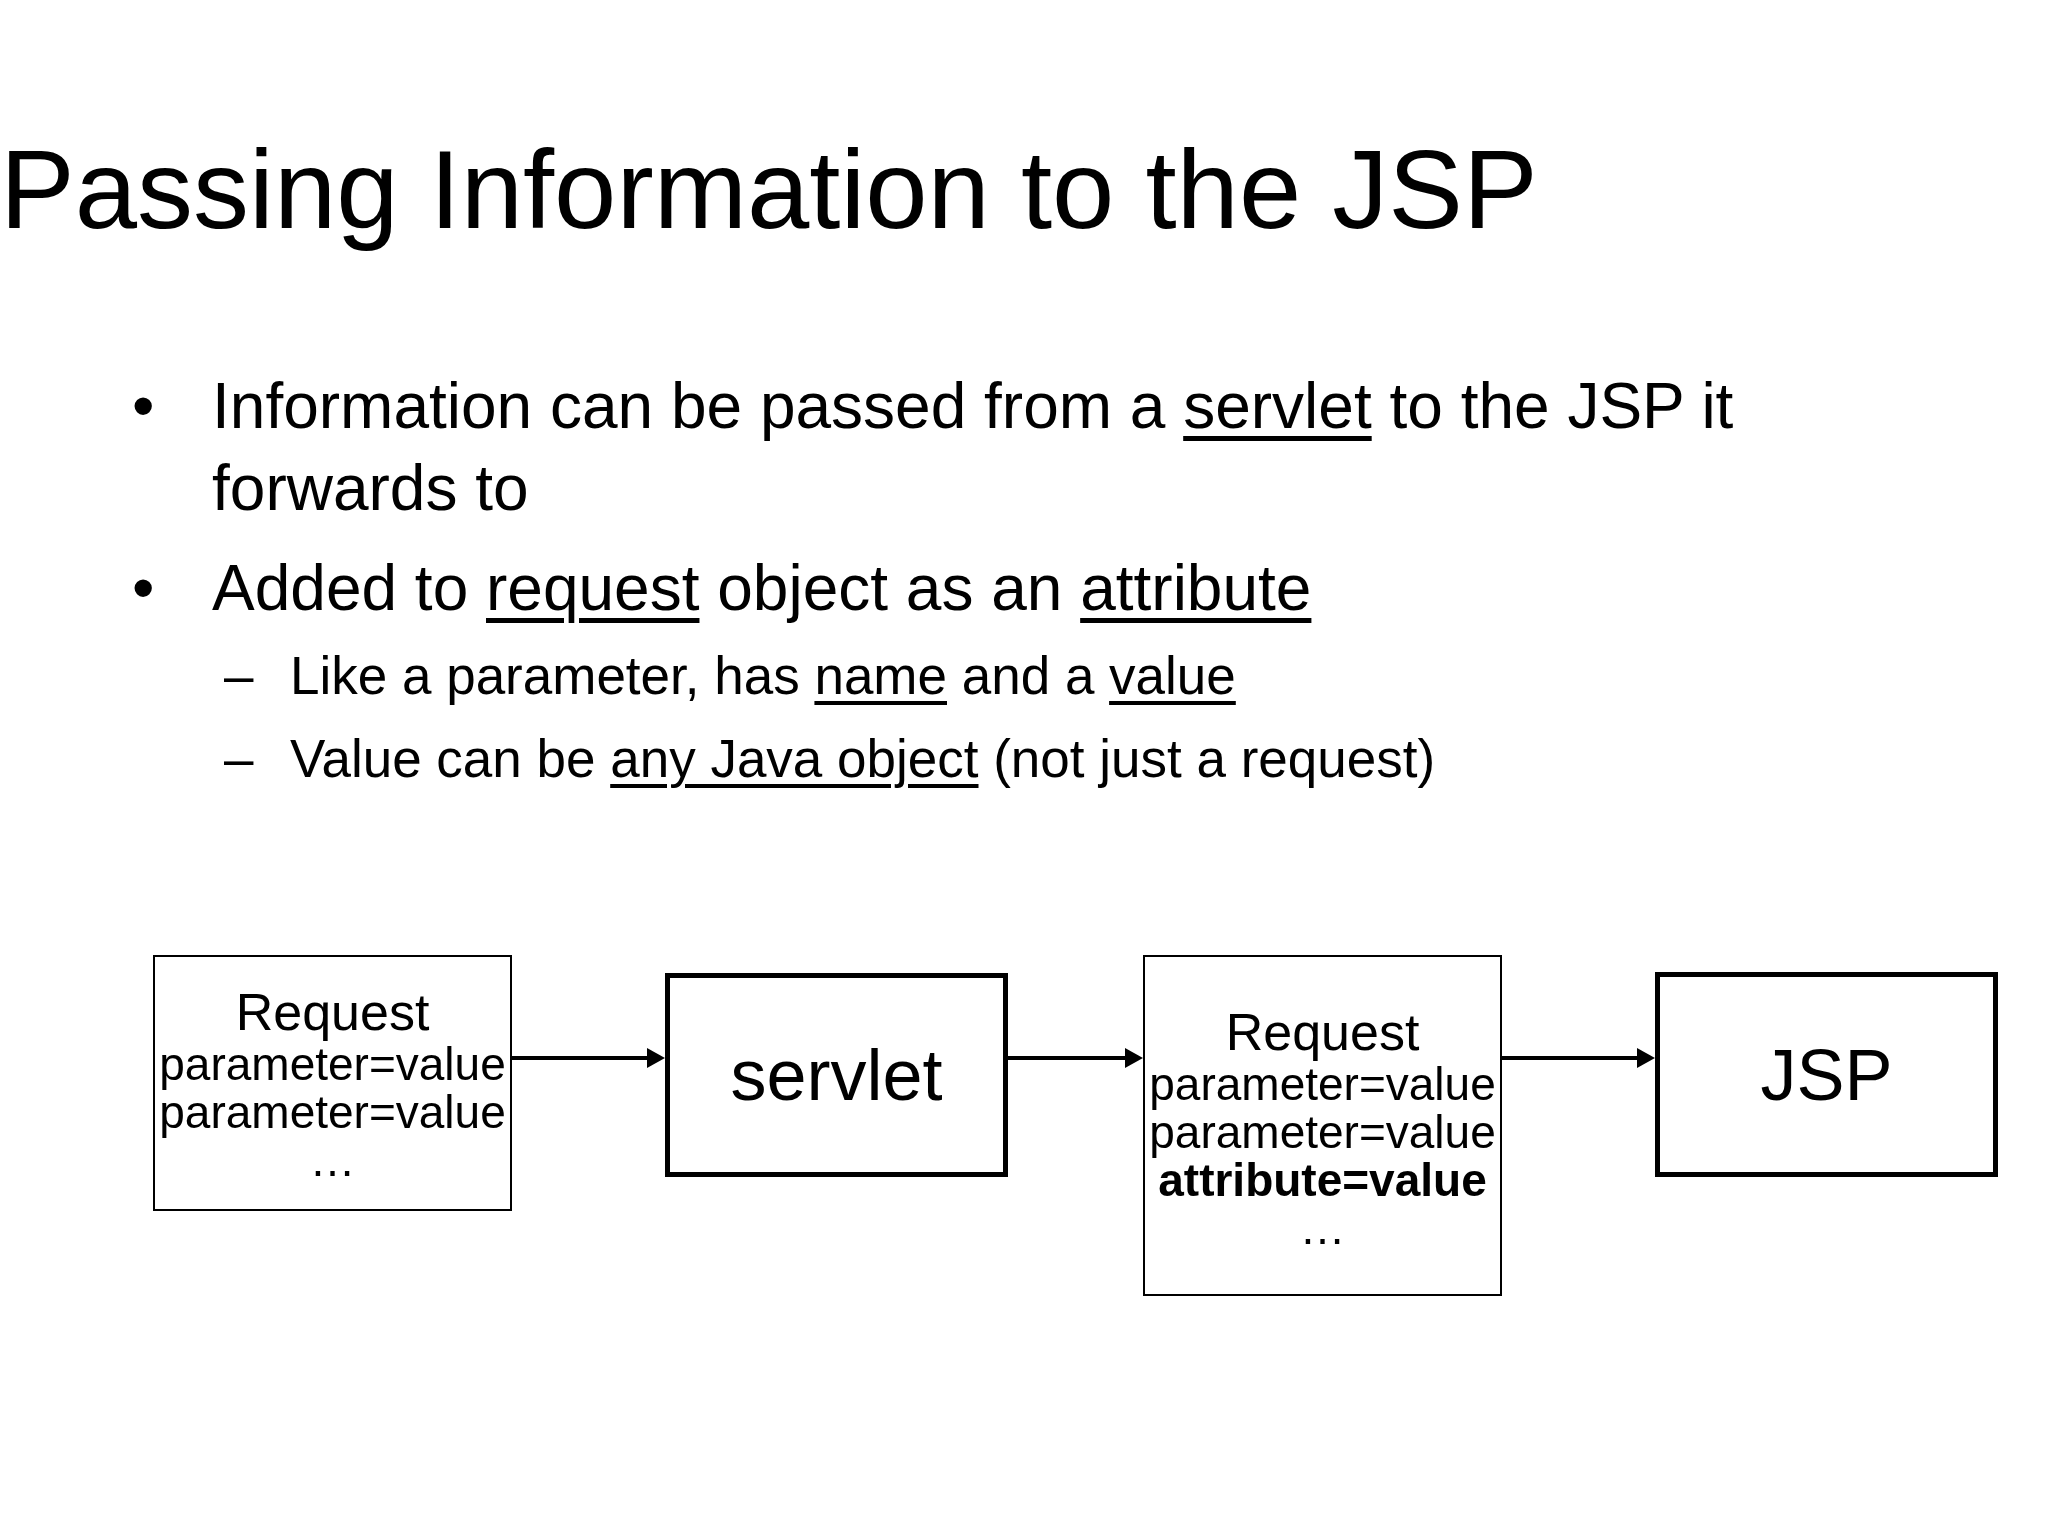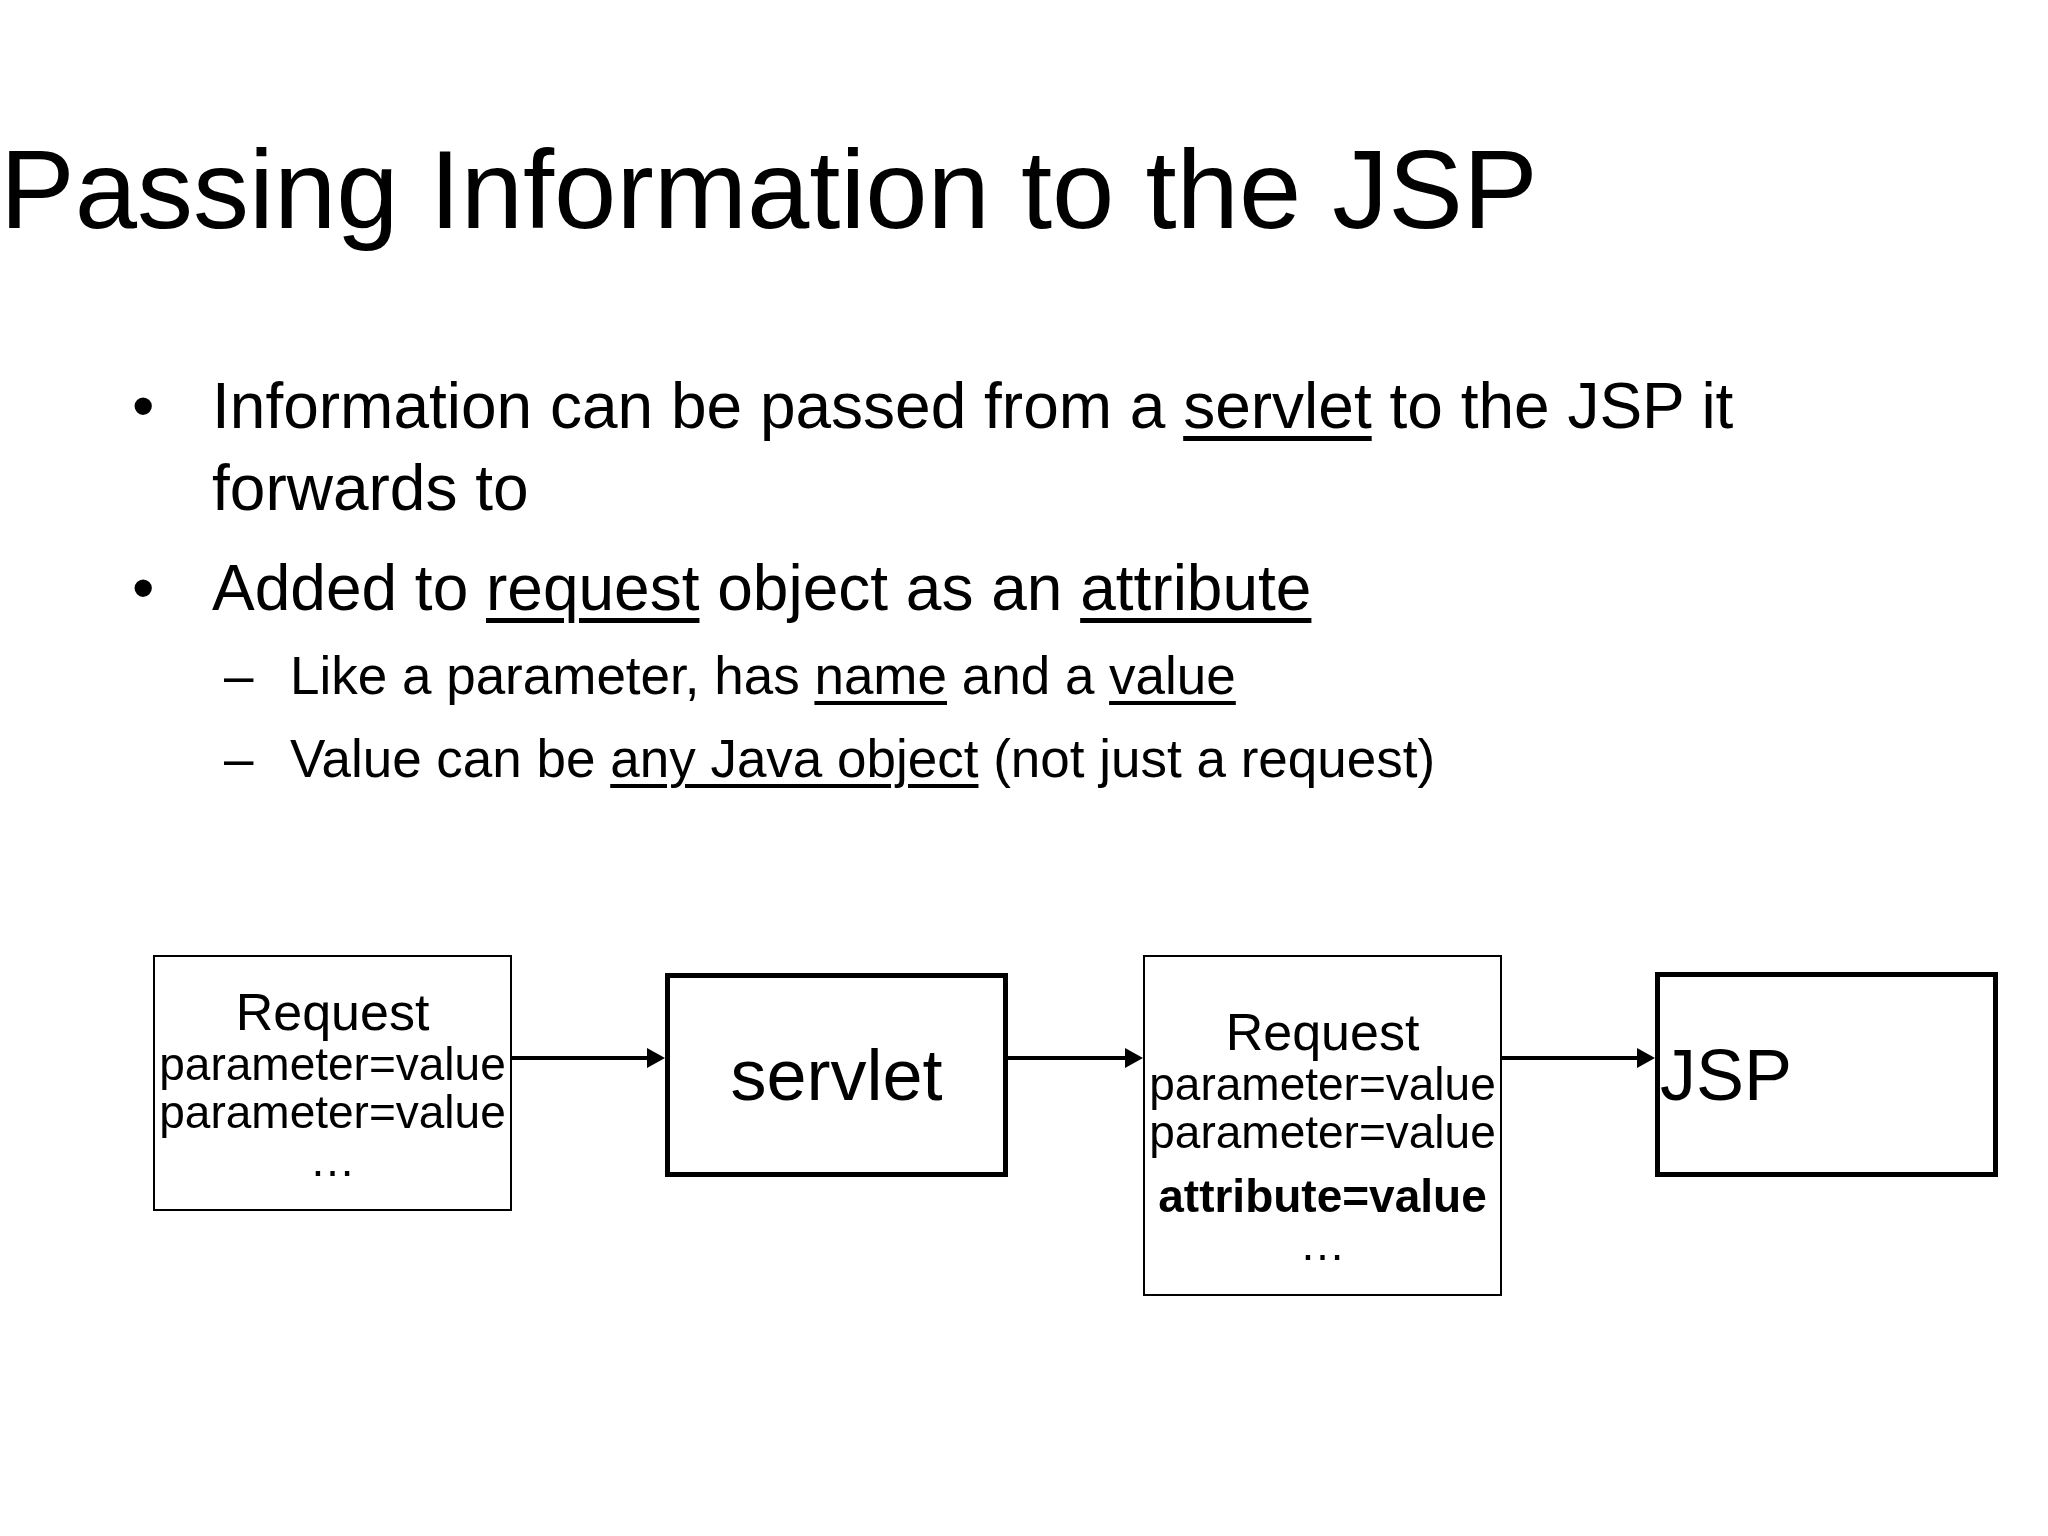--- a/index.html
+++ b/index.html
@@ -34,26 +34,26 @@
     position: absolute; box-sizing: border-box;
     background: #ffffff; text-align: center;
   }
   .box.thin  { border: 2px solid #000000; }
   .box.thick { border: 5px solid #000000; }
 
   #box-request-before { left: 153px; top: 955px; width: 359px; height: 256px; padding-top: 28px; }
   #box-request-after  { left: 1143px; top: 955px; width: 359px; height: 341px; padding-top: 48px; }
   .box-title { font-size: 52px; line-height: 1.05; }
   .box-line  { font-size: 46px; line-height: 48px; }
-  .box-line.bold { font-weight: bold; margin-top: 16px; }
+  .box-line.bold { font-weight: bold; }
 
   #box-servlet { left: 665px;  top: 973px; width: 343px; height: 204px;
                  display: flex; align-items: center; justify-content: center; font-size: 72px; }
   #box-jsp     { left: 1655px; top: 972px; width: 343px; height: 205px;
-                 display: flex; align-items: center; font-size: 72px; }
+                 display: flex; align-items: center; justify-content: center; font-size: 72px; }
 
   .arrow-line {
     position: absolute; height: 4px; background: #000000; top: 1056px;
   }
   .arrow-head {
     position: absolute; width: 0; height: 0; top: 1048px;
     border-left: 18px solid #000000;
     border-top: 10px solid transparent;
     border-bottom: 10px solid transparent;
   }

